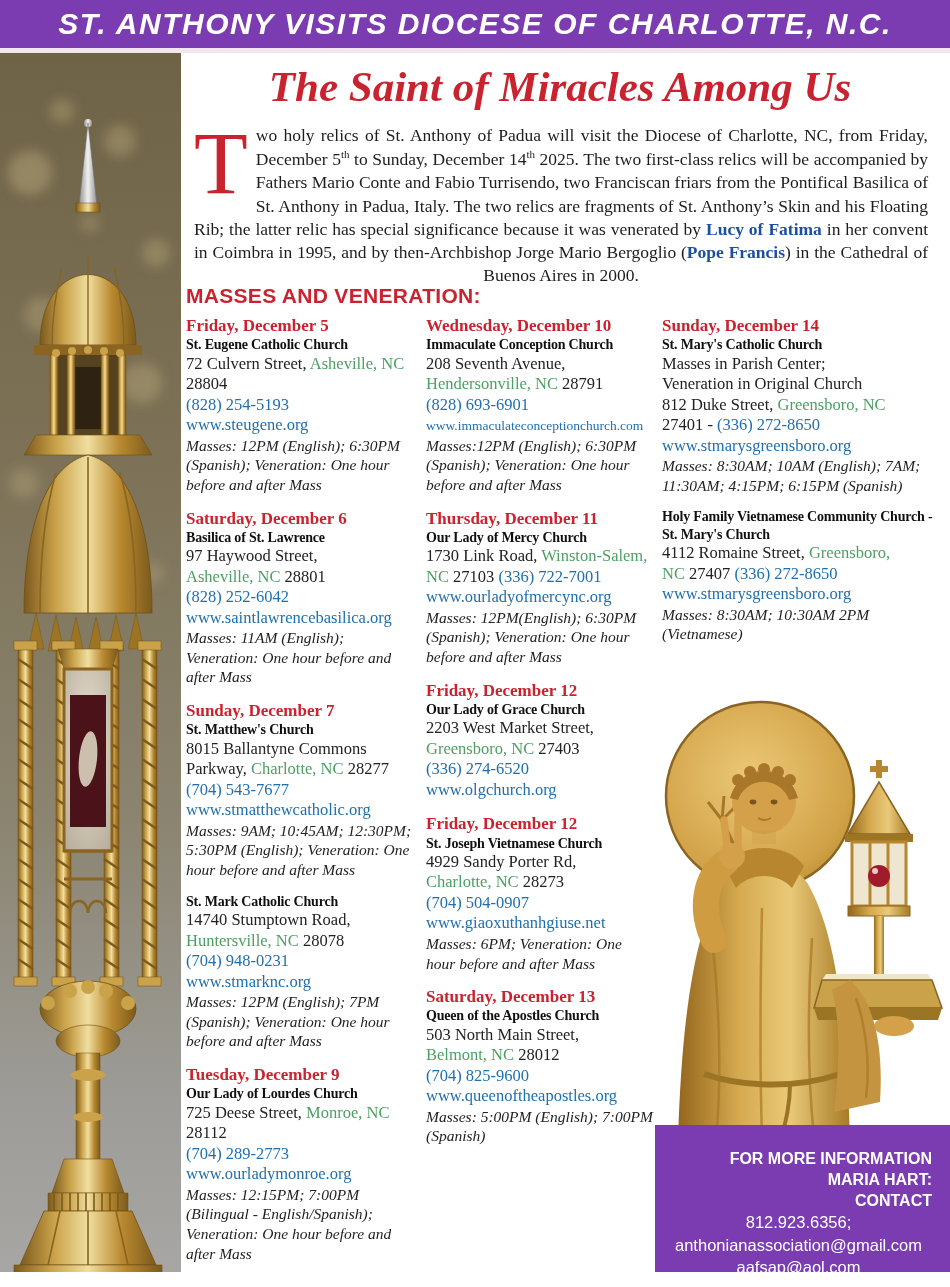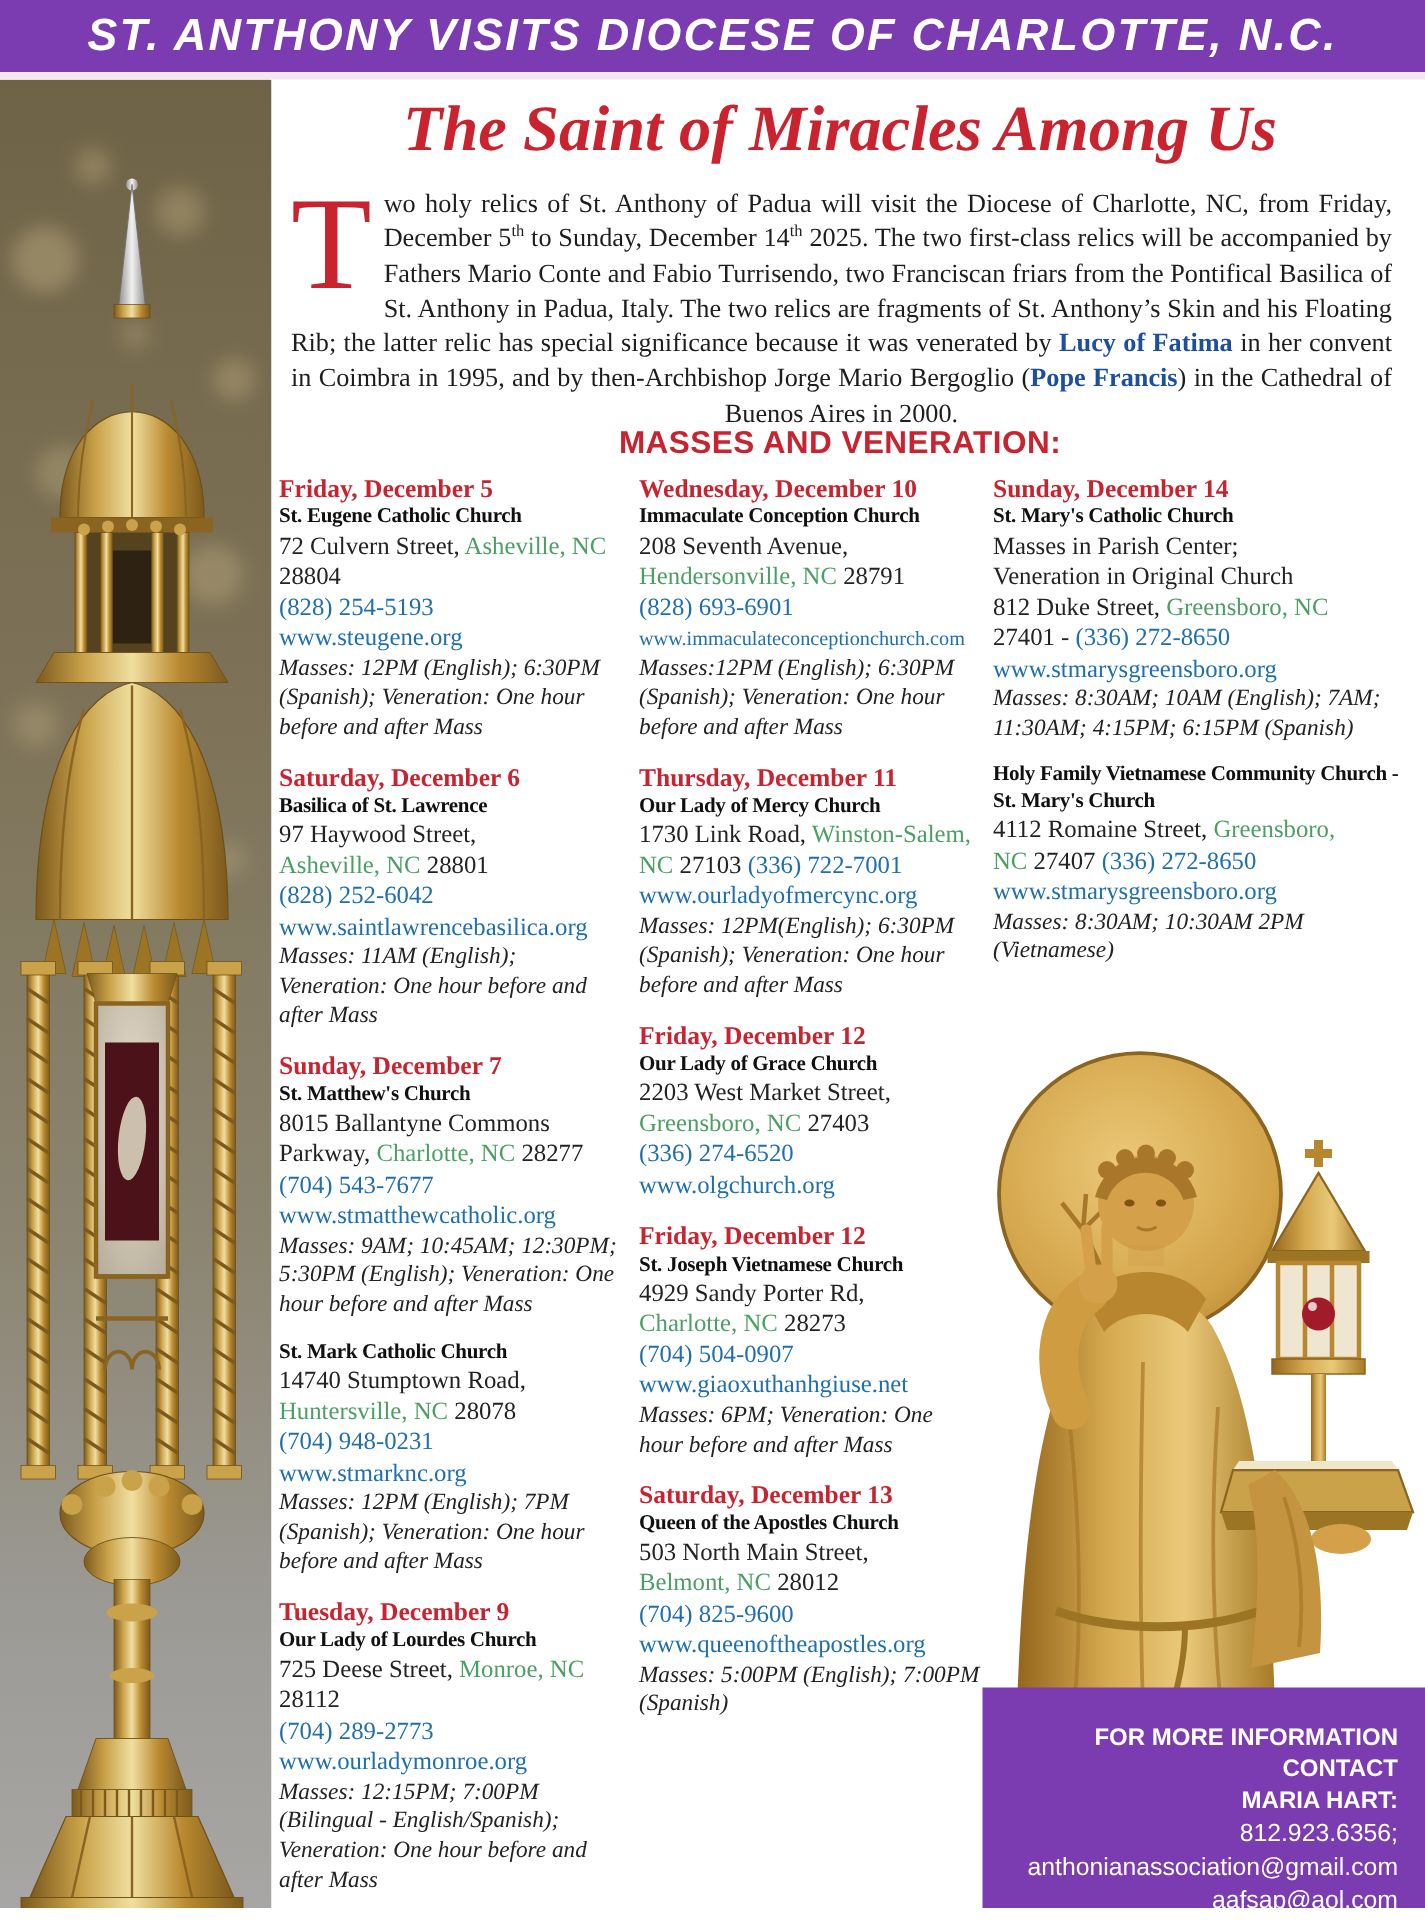--- a/index.html
+++ b/index.html
@@ -25,40 +25,40 @@
 
   .title{position:absolute;top:62px;left:186px;width:748px;text-align:center;
          color:var(--red);font-weight:bold;font-style:italic;font-size:43px;z-index:1;}
 
   .intro{position:absolute;top:124px;left:194px;width:734px;font-size:17.5px;line-height:1.33;
          text-align:justify;text-align-last:center;z-index:1;}
   .dropcap{float:left;color:var(--red);font-size:88px;line-height:74px;padding:3px 8px 0 0;}
   .blue-name{color:var(--navy);font-weight:bold;}
   .intro sup{font-size:11px;}
 
-  .masses-heading{position:absolute;top:284px;left:186px;width:748px;text-align:center;
+  .masses-heading{position:absolute;top:284px;left:186px;width:748px;text-align:left;
                   color:var(--red);font-family:"Liberation Sans",sans-serif;font-weight:bold;
                   font-size:21px;letter-spacing:.3px;z-index:1;}
 
   .columns{position:absolute;top:315px;left:186px;display:grid;
            grid-template-columns:240px 236px 279px;z-index:1;}
   .col{padding-right:8px;box-sizing:border-box;}
   .entry{margin-bottom:13px;}
   .date{color:var(--red);font-weight:bold;font-size:17px;line-height:1.25;}
   .church{font-weight:bold;font-size:14px;line-height:1.25;color:#101010;letter-spacing:-.2px;}
   .line{font-size:16.5px;line-height:1.24;color:#222;}
   .k{color:#222;} .g{color:var(--green);} .b{color:var(--blue);}
   .sm{font-size:13.5px;}
   .mass{font-style:italic;font-size:15.5px;line-height:1.27;color:#222;}
 
   .contact{position:absolute;top:1125px;left:655px;right:0;bottom:0;background:var(--purple);
            color:#fff;z-index:2;text-align:right;padding:24px 18px 0 10px;box-sizing:border-box;
            font-family:"Liberation Sans",sans-serif;}
   .contact .cb{font-weight:bold;font-size:16px;line-height:1.3;}
-  .contact .cr{font-size:16.5px;line-height:1.35;}
+  .contact .cr{font-size:16.5px;line-height:1.35;text-align:center;}
 </style>
 </head>
 <body>
 
 <div id="page">
 
   <div class="header">
     <span>ST. ANTHONY VISITS DIOCESE OF CHARLOTTE, N.C.</span>
   </div>
   <div class="header-strip"></div>
@@ -377,21 +377,21 @@
           <div class="line"><span class="g">NC</span><span class="k"> 27407  </span><span class="b">(336) 272-8650</span></div>
           <div class="line"><span class="b">www.stmarysgreensboro.org</span></div>
           <div class="mass">Masses: 8:30AM; 10:30AM 2PM (Vietnamese)</div>
         </div>
       </div>
     </div>
 
   <div class="contact">
     <div id="contact-lines">
         <div class="cb">FOR MORE INFORMATION</div>
+        <div class="cb">MARIA HART:</div>
         <div class="cb">CONTACT</div>
-        <div class="cb">MARIA HART:</div>
         <div class="cr">812.923.6356;</div>
         <div class="cr">anthonianassociation@gmail.com</div>
         <div class="cr">aafsap@aol.com</div>
       </div>
   </div>
 
 </div>
 
 </body></html>

